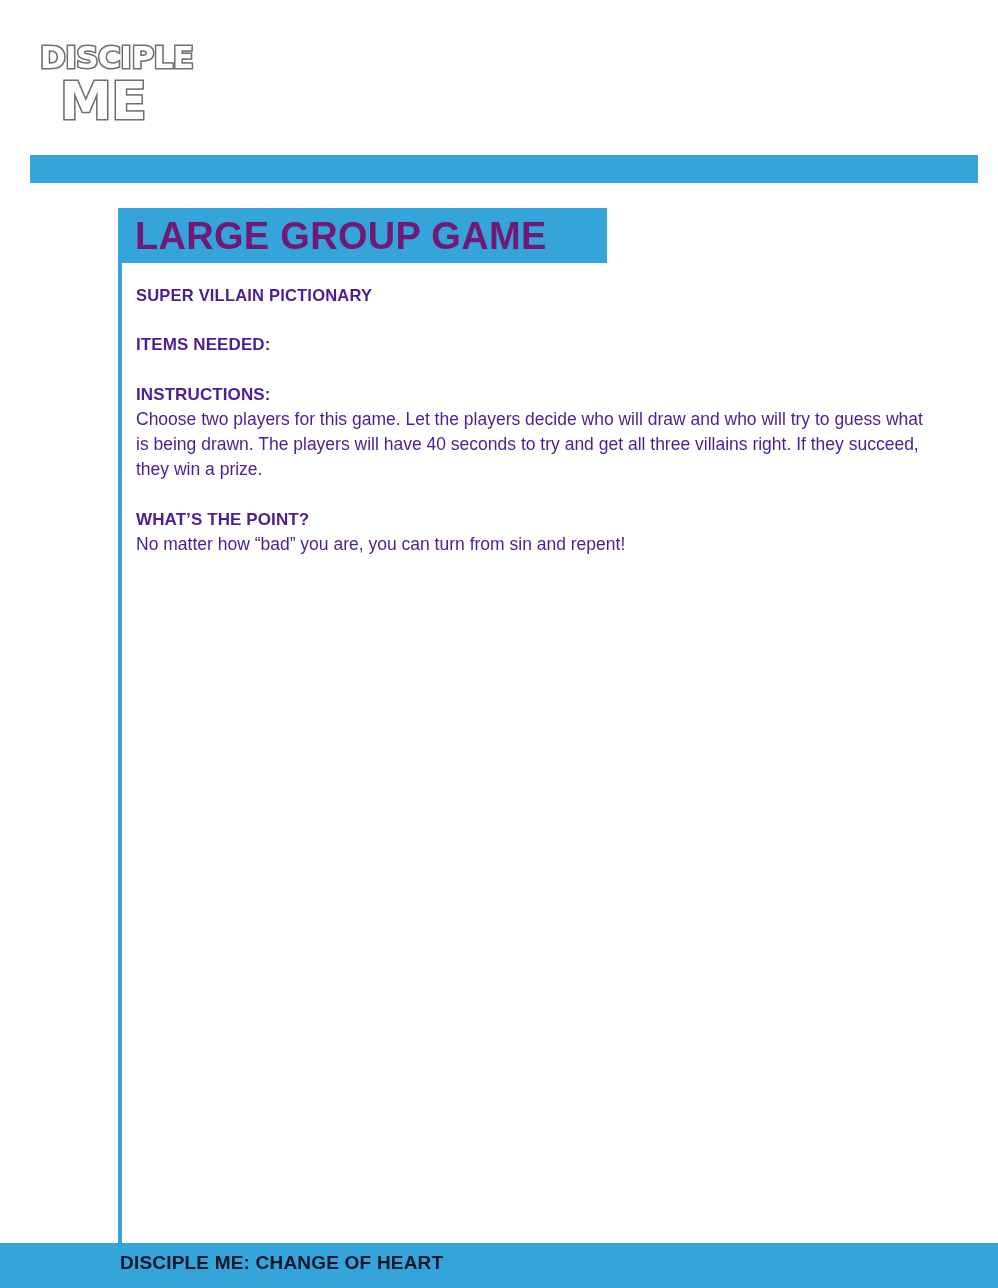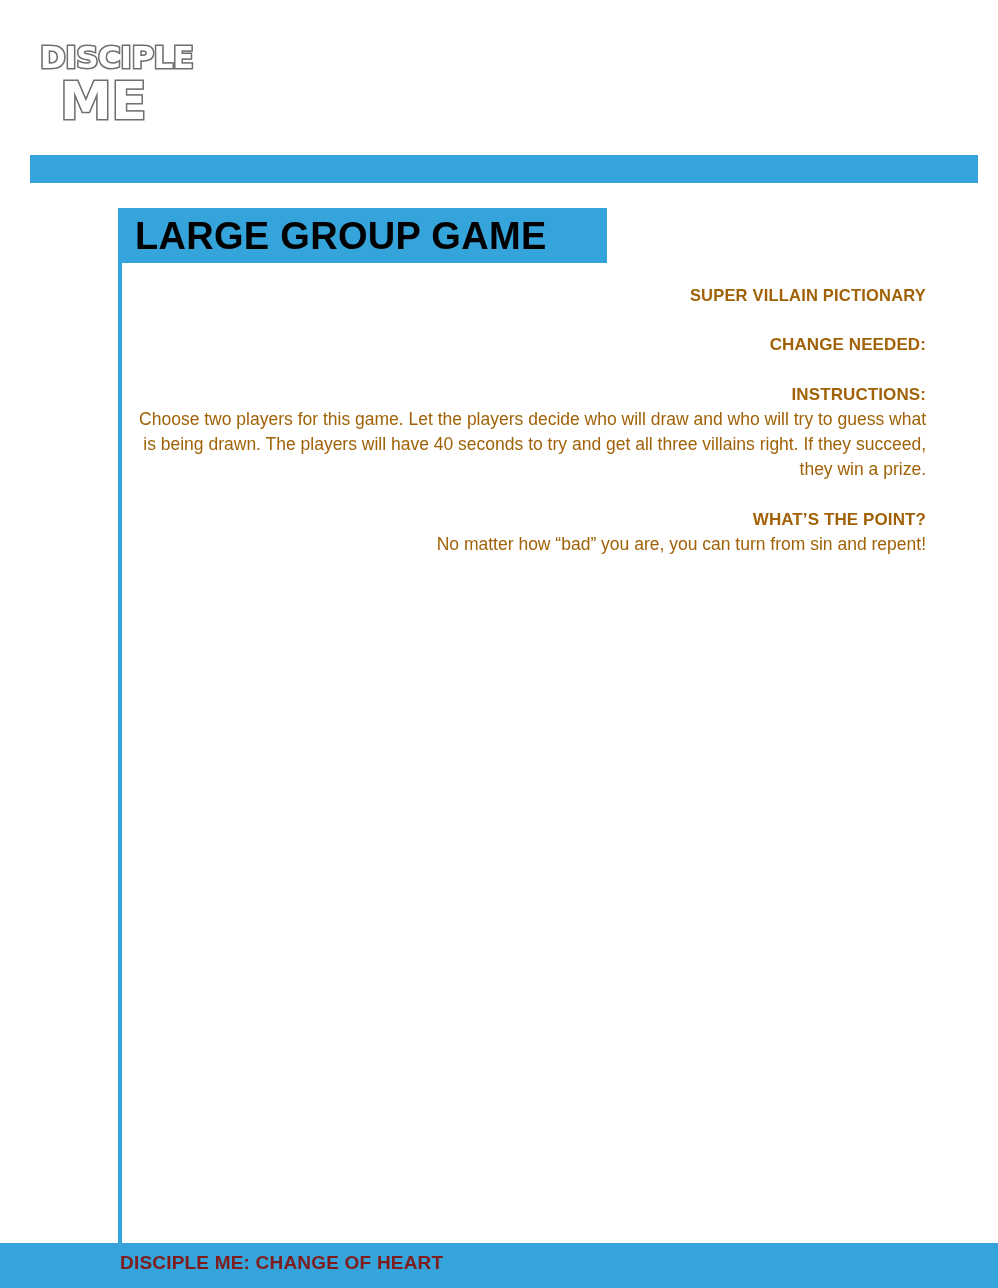--- a/index.html
+++ b/index.html
@@ -75,38 +75,37 @@
     width: 489px;
     height: 55px;
     background: #35a4db;
     box-sizing: border-box;
   }
   .title-banner-text {
     position: absolute;
     left: 17px;
     top: 50%;
     transform: translateY(-50%);
-    color: #000000;
+    color: #701a75;
     font-size: 38px;
     font-weight: bold;
     letter-spacing: 0.3px;
     white-space: nowrap;
     line-height: 1;
   }
 
   
   .content {
     position: absolute;
     left: 136px;
     top: 283px;
     width: 790px;
-    color: #a16207;
+    color: #4c1d95;
     font-size: 17.5px;
     line-height: 25px;
-    text-align: right;
   }
   .subtitle {
     font-weight: bold;
     font-size: 16.5px;
     letter-spacing: 0.2px;
     margin: 0 0 0 0;
     line-height: 24px;
   }
   .section {
     margin-top: 25px;
@@ -131,21 +130,21 @@
     left: 0;
     top: 1243px;
     width: 998px;
     height: 45px;
     background: #35a4db;
   }
   .footer-text {
     position: absolute;
     left: 120px;
     top: 9px;
-    color: #7f1d1d;
+    color: #0f172a;
     font-size: 19px;
     font-weight: bold;
     letter-spacing: 0.2px;
     white-space: nowrap;
   }
 </style>
 </head>
 <body>
 
 <div class="logo">
@@ -158,21 +157,21 @@
 <div class="left-rule"></div>
 
 <div class="title-banner">
   <span class="title-banner-text">LARGE GROUP GAME</span>
 </div>
 
 <div class="content">
   <div class="subtitle">SUPER VILLAIN PICTIONARY</div>
 
   <div class="section">
-    <div class="section-head">CHANGE NEEDED:</div>
+    <div class="section-head">ITEMS NEEDED:</div>
   </div>
 
   <div class="section">
     <div class="section-head">INSTRUCTIONS:</div>
     <div class="para">Choose two players for this game. Let the players decide who will draw and who will try to guess what is being drawn. The players will have 40 seconds to try and get all three villains right. If they succeed, they win a prize.</div>
   </div>
 
 
   <div class="section">
     <div class="section-head">WHAT’S THE POINT?</div>

